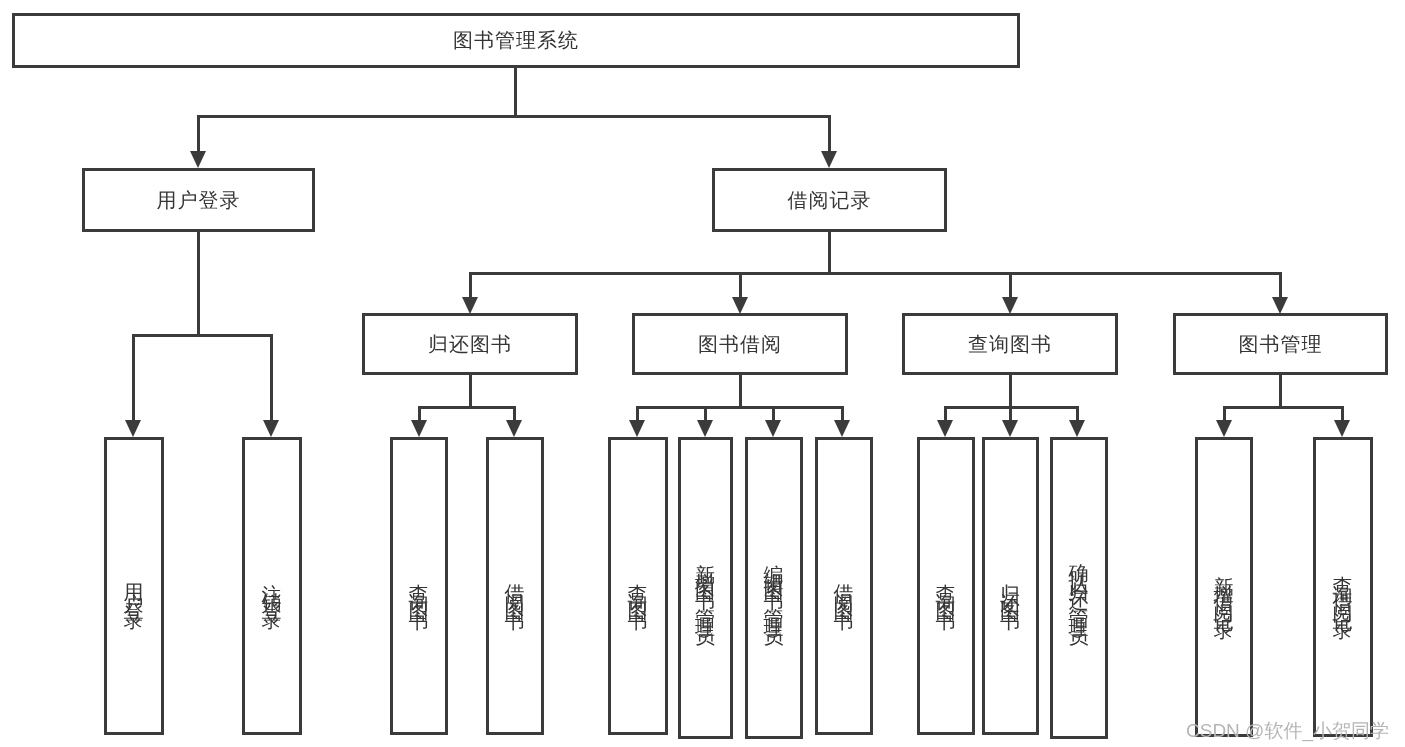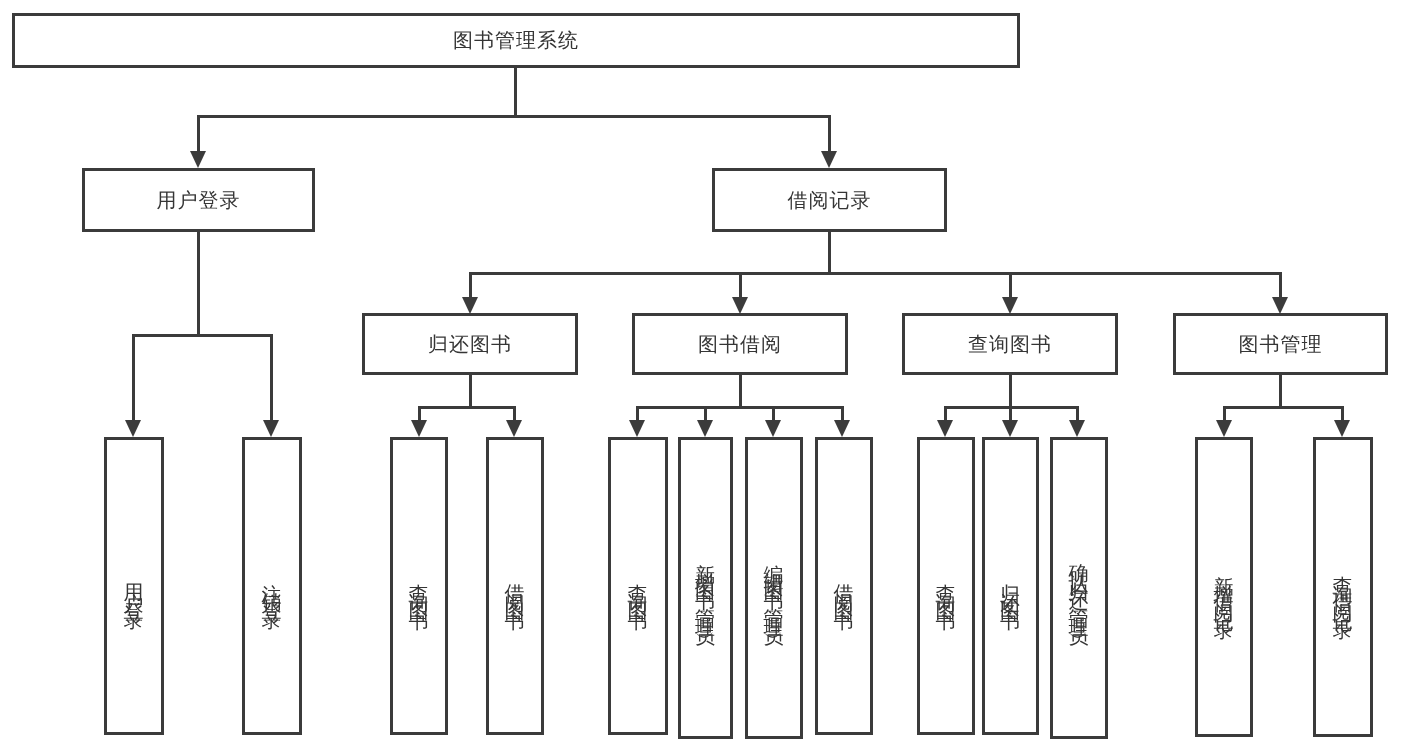--- a/index.html
+++ b/index.html
@@ -181,14 +181,15 @@
   <div class="ln" style="left:1076px;top:406px;width:3px;height:18px"></div>
   <div class="ah" style="left:1069px;top:420px"></div>
 
   <div class="ln" style="left:1279px;top:375px;width:3px;height:33px"></div>
   <div class="ln" style="left:1223px;top:406px;width:121px;height:3px"></div>
   <div class="ln" style="left:1223px;top:406px;width:3px;height:18px"></div>
   <div class="ah" style="left:1216px;top:420px"></div>
   <div class="ln" style="left:1341px;top:406px;width:3px;height:18px"></div>
   <div class="ah" style="left:1334px;top:420px"></div>
 
+  <div class="wm">CSDN @软件_小贺同学</div>
 
 </div>
 
 </body></html>

